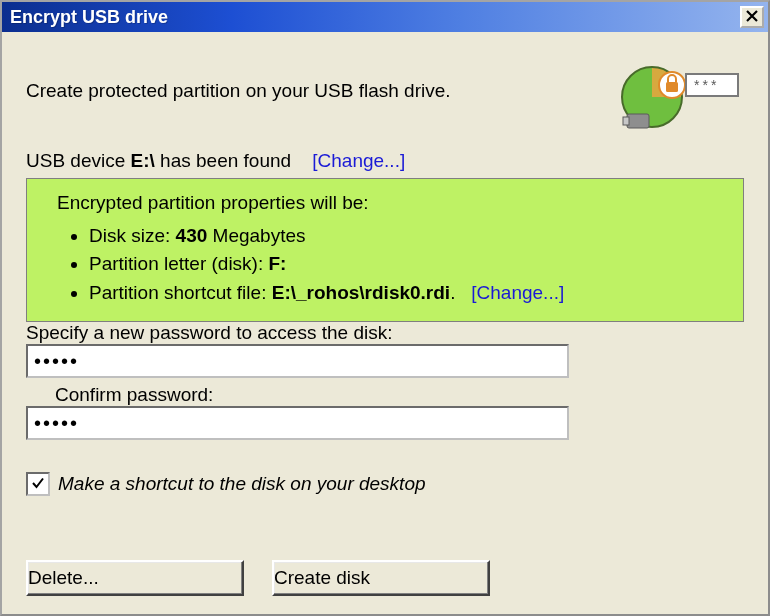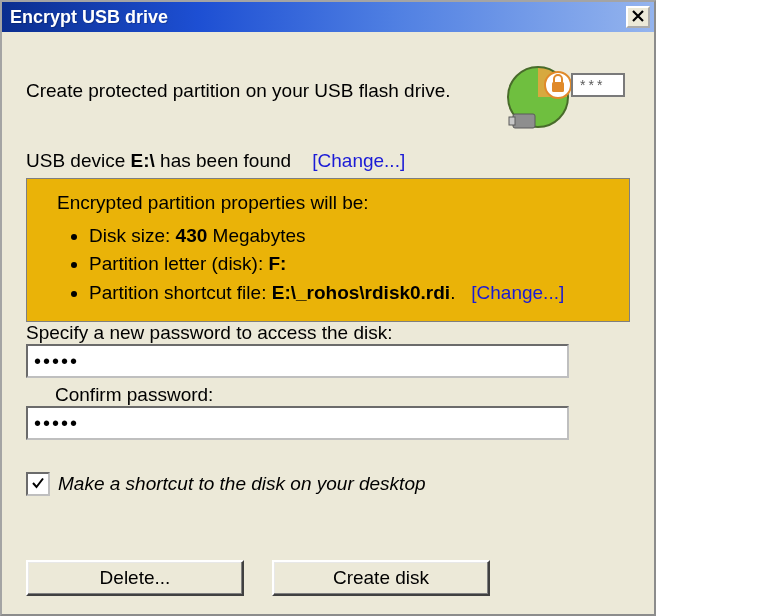--- a/index.html
+++ b/index.html
@@ -4,21 +4,21 @@
 <style>
   html, body {
     margin: 0;
     padding: 0;
     font-family: Tahoma, Verdana, Arial, sans-serif;
     font-size: 17px;
     color: #000;
     background: #fff;
   }
   .window {
-    width: 656px;
+    width: 770px;
     height: 616px;
     box-sizing: border-box;
     border: 2px solid #8c8c8c;
     border-top-color: #a4a4a4;
     border-left-color: #a4a4a4;
     background: #ece9d8;
     position: relative;
     overflow: hidden;
   }
   .titlebar {
@@ -71,21 +71,21 @@
   }
   .device-line .dev-label {}
   .device-line .dev-letter { font-weight: bold; }
   .link {
     color: #1a1ad6;
     cursor: pointer;
   }
   .link-bracket { color: #1a1ad6; }
   .props-box {
     margin-top: 6px;
-    background: #eab308;
+    background: #bef264;
     border: 1px solid #7f7f7f;
     padding: 10px 12px 14px 40px;
     font-size: 19px;
     line-height: 1.5;
   }
   .props-box ul { margin: 4px 0 0 0; padding-left: 22px; }
   .props-box li { margin: 0; }
   .props-title { margin-left: -10px; }
   .label {
     font-size: 19px;
@@ -138,21 +138,21 @@
     background: #ece9d8;
     border: 2px solid #404040;
     border-top-color: #fff;
     border-left-color: #fff;
     box-shadow: inset -1px -1px 0 #808080, inset 1px 1px 0 #e8e8e8;
     font-family: inherit;
     font-size: 19px;
     cursor: pointer;
     display: flex;
     align-items: center;
-    justify-content: center;
+    justify-content: flex-start;
   }
 </style>
 </head>
 <body>
 
 <div class="window">
 
   <div class="titlebar">
     <span class="title">Encrypt USB drive</span>
     <div class="close-btn">

